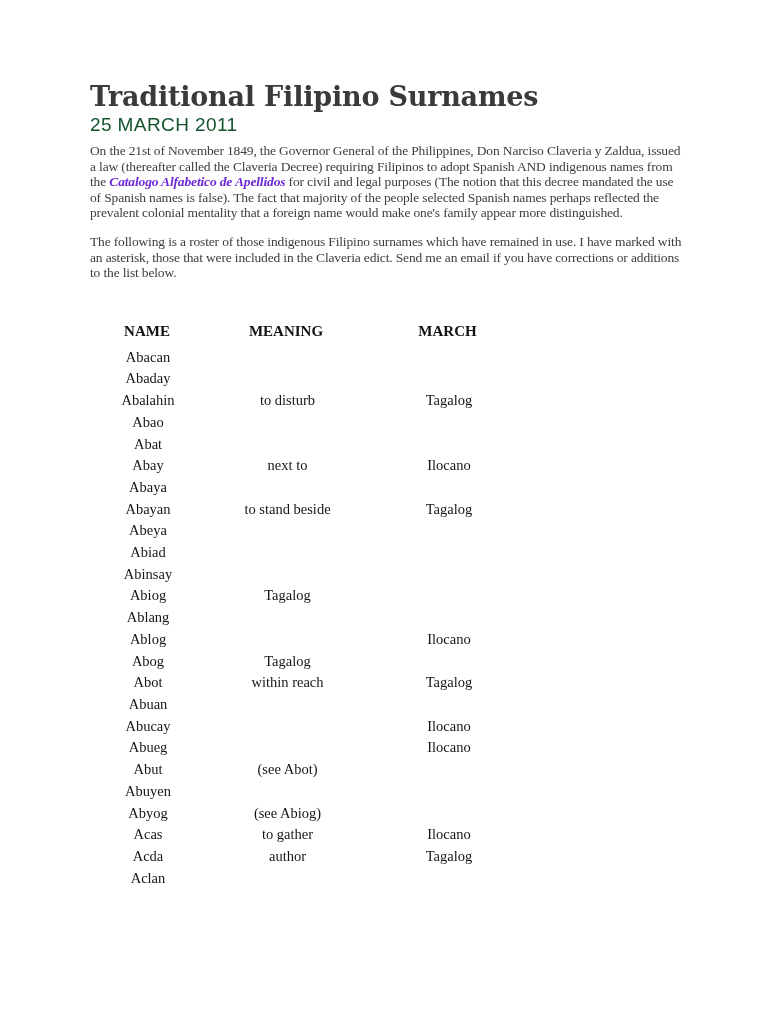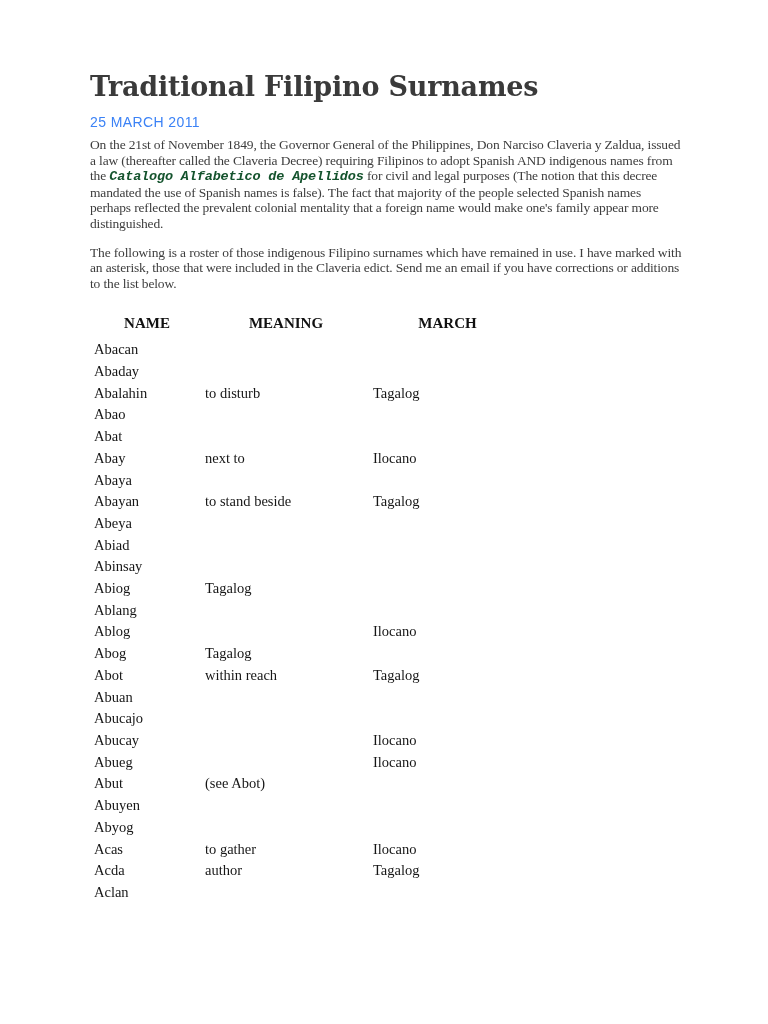--- a/index.html
+++ b/index.html
@@ -8,72 +8,71 @@
     width: 768px;
     height: 1024px;
     background: #ffffff;
     position: relative;
     font-family: "Liberation Serif", serif;
     overflow: hidden;
   }
   .doc {
     position: absolute;
     left: 90px;
-    top: 72px;
+    top: 82px;
     width: 594px;
   }
   .doc-title {
     font-family: "DejaVu Serif", serif;
     font-weight: bold;
     font-size: 27px;
     line-height: 30px;
     color: #3a3a3a;
     margin: 0;
     letter-spacing: -0.2px;
   }
   .doc-date {
     font-family: "Liberation Sans", sans-serif;
-    font-size: 14px;
-    color: #3b82f6;
+    font-size: 19px;
+    color: #14532d;
     letter-spacing: 0.4px;
-    margin: 12px 0 7px 0;
+    margin: 2px 0 7px 0;
   }
   .para {
     font-family: "Liberation Serif", serif;
     font-size: 13.5px;
     line-height: 15.6px;
     color: #3d3d3d;
     letter-spacing: -0.15px;
     margin: 0 0 13px 0;
   }
   .catalogo {
     font-weight: bold;
     font-style: italic;
-    color: #14532d;
-    font-family: Liberation Mono, monospace;
+    color: #6d28d9;
   }
   .surname-table {
-    margin-top: 22px;
+    margin-top: 40px;
     margin-left: 2px;
     font-size: 14.5px;
     color: #161616;
   }
   .thead, .trow {
     display: grid;
     grid-template-columns: 110px 168px 155px;
   }
   .thead {
     font-weight: bold;
     font-size: 15px;
     line-height: 20px;
     margin-bottom: 6px;
     color: #111111;
   }
   .thead .hcell { text-align: center; }
-  .trow { line-height: 21.7px; }
+  .trow { line-height: 21.7px; text-align: center; }
   .tcell { padding-left: 2px; white-space: nowrap; }
   .tcell.meaning, .tcell.origin { padding-left: 3px; }
 </style>
 </head>
 <body>
 
 <div class="doc">
 
   <h1 class="doc-title">Traditional Filipino Surnames</h1>
 
@@ -167,25 +166,20 @@
           <div class="tcell name">Abot</div>
           <div class="tcell meaning">within reach</div>
           <div class="tcell origin">Tagalog</div>
         </div>
         <div class="trow">
           <div class="tcell name">Abuan</div>
           <div class="tcell meaning"></div>
           <div class="tcell origin"></div>
         </div>
         <div class="trow">
-          <div class="tcell name">Abucajo</div>
-          <div class="tcell meaning"></div>
-          <div class="tcell origin"></div>
-        </div>
-        <div class="trow">
           <div class="tcell name">Abucay</div>
           <div class="tcell meaning"></div>
           <div class="tcell origin">Ilocano</div>
         </div>
         <div class="trow">
           <div class="tcell name">Abueg</div>
           <div class="tcell meaning"></div>
           <div class="tcell origin">Ilocano</div>
         </div>
         <div class="trow">
@@ -193,20 +187,21 @@
           <div class="tcell meaning">(see Abot)</div>
           <div class="tcell origin"></div>
         </div>
         <div class="trow">
           <div class="tcell name">Abuyen</div>
           <div class="tcell meaning"></div>
           <div class="tcell origin"></div>
         </div>
         <div class="trow">
           <div class="tcell name">Abyog</div>
+          <div class="tcell meaning">(see Abiog)</div>
           <div class="tcell origin"></div>
         </div>
         <div class="trow">
           <div class="tcell name">Acas</div>
           <div class="tcell meaning">to gather</div>
           <div class="tcell origin">Ilocano</div>
         </div>
         <div class="trow">
           <div class="tcell name">Acda</div>
           <div class="tcell meaning">author</div>

